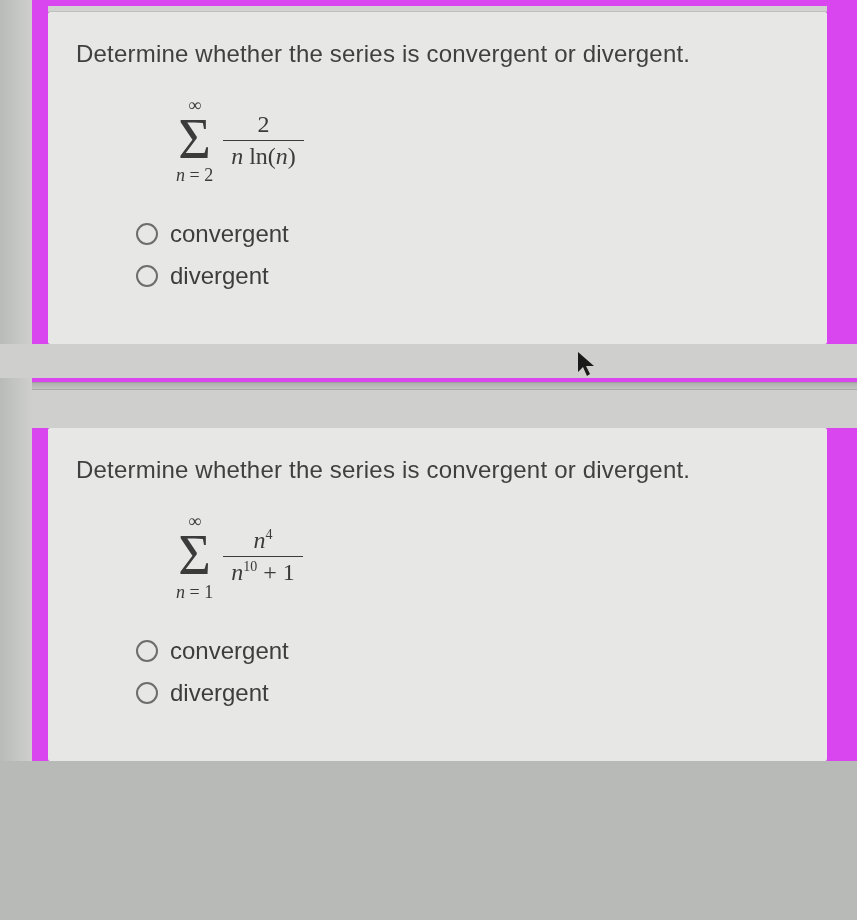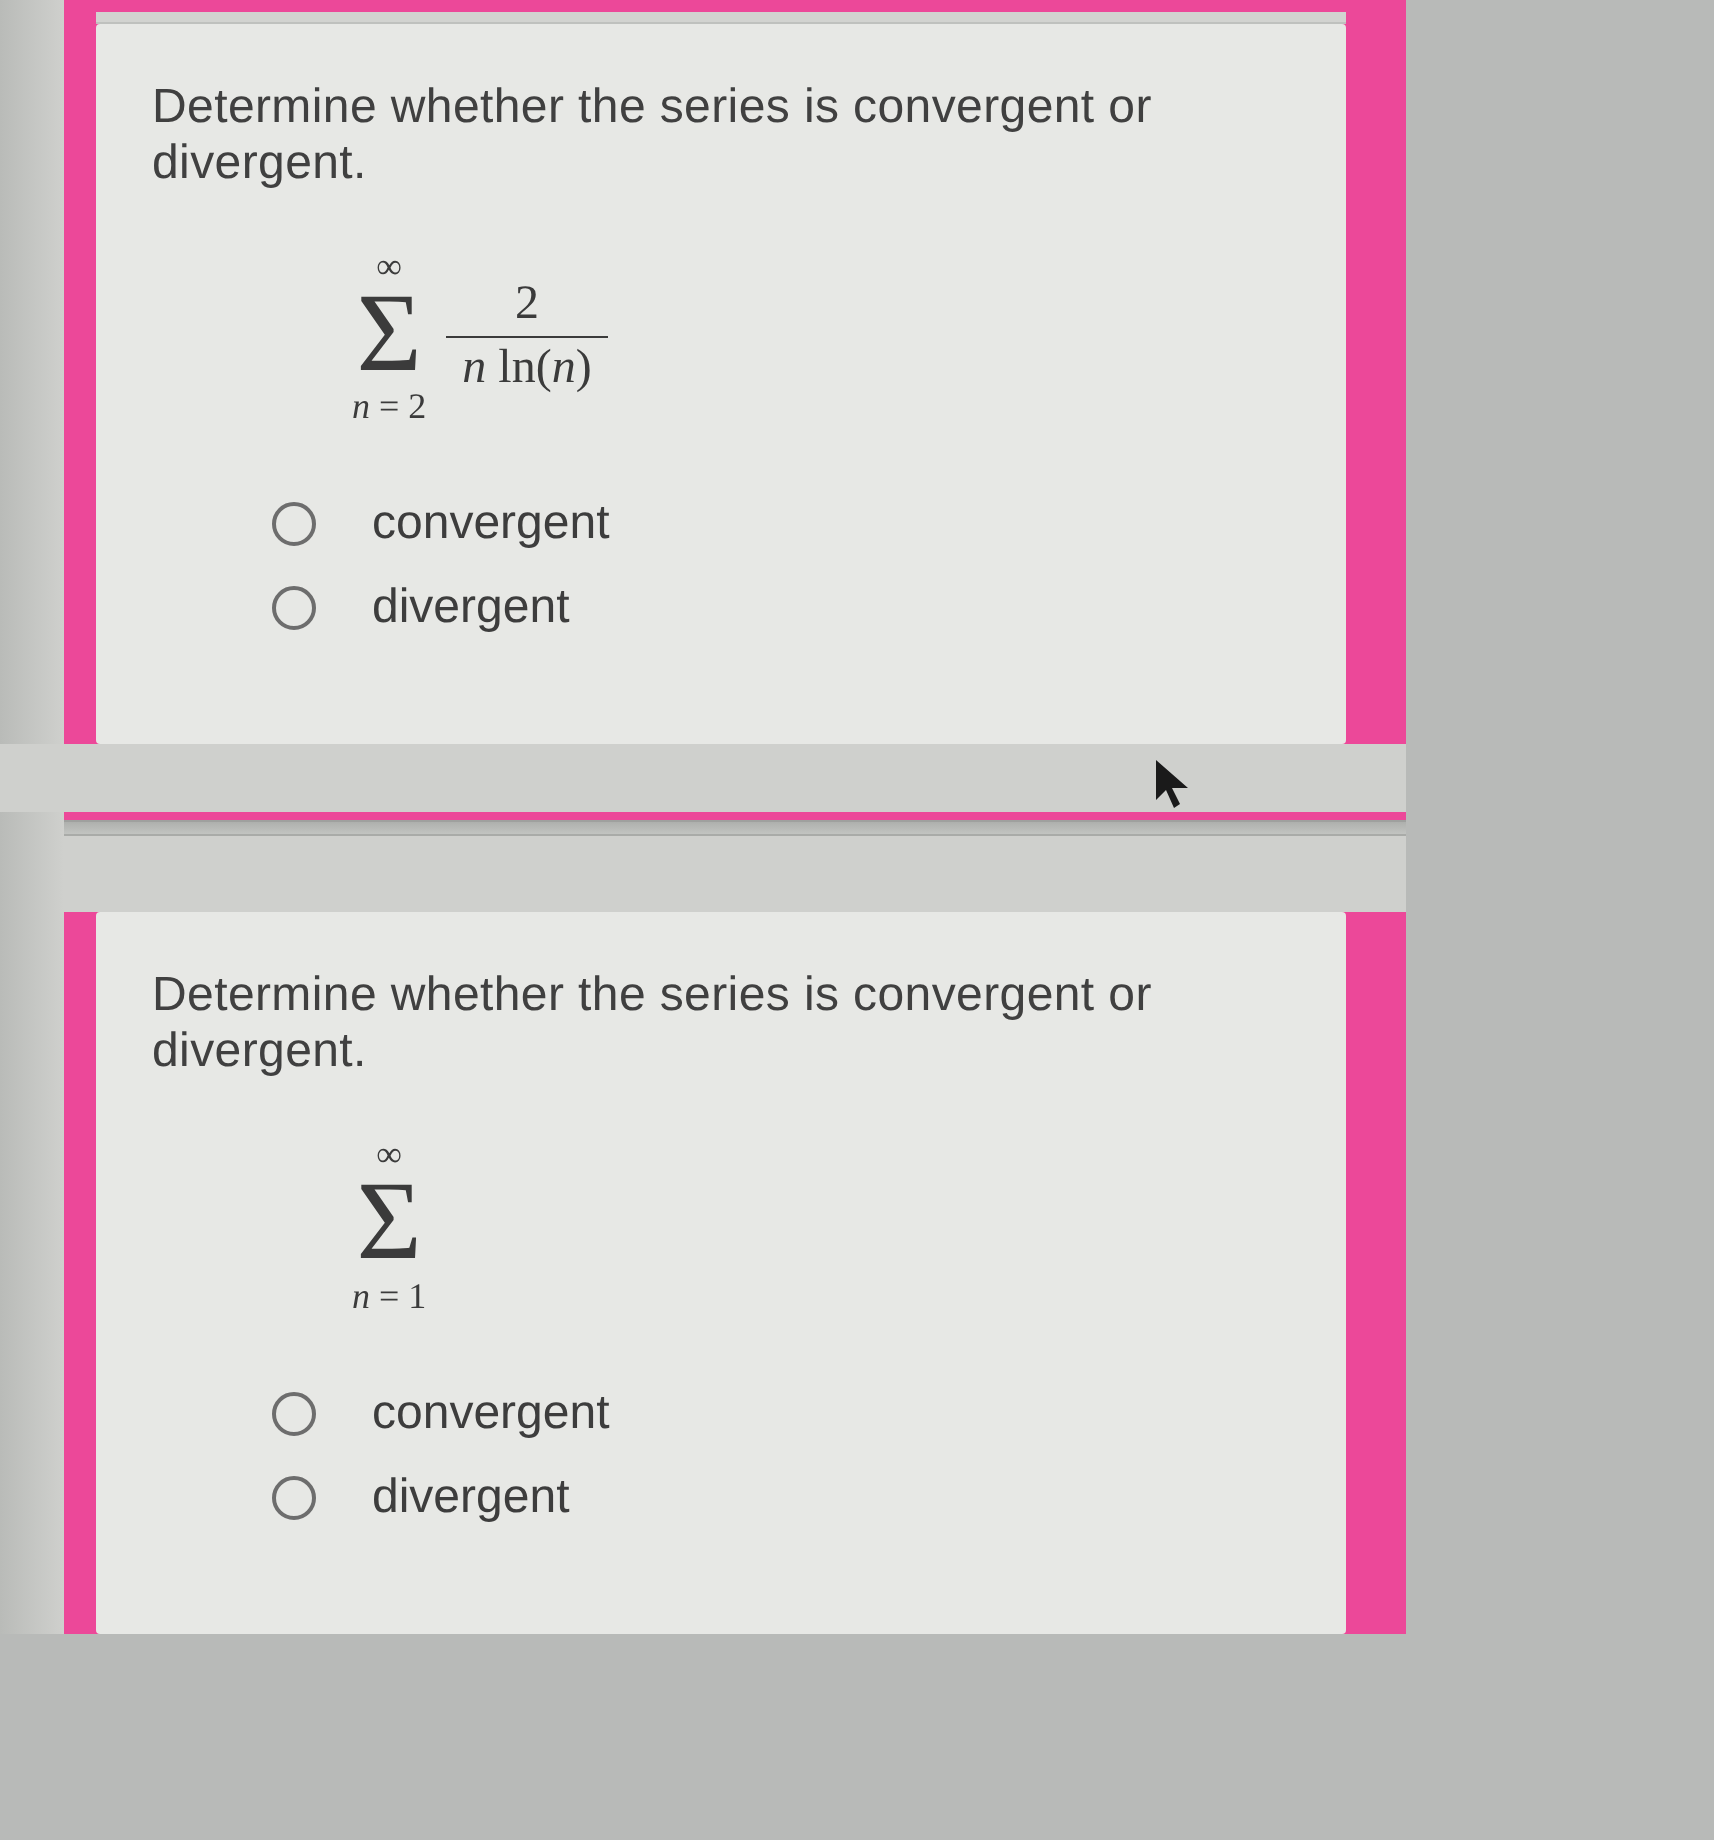--- a/index.html
+++ b/index.html
@@ -5,22 +5,22 @@
   * { box-sizing: border-box; }
   html, body {
     margin: 0;
     padding: 0;
     width: 857px;
     font-family: Verdana, Geneva, sans-serif;
     background: #b8bab8;
     color: #3b3b3b;
   }
   .page {
-    width: 703px;
-    background: #ec4899;
+    width: 857px;
+    background: #d946ef;
     padding: 0;
   }
   .card {
     background: #e7e8e5;
     margin: 0 30px 0 48px;
     padding: 28px 28px 40px 28px;
     border-radius: 2px;
     position: relative;
   }
   .prompt {
@@ -84,21 +84,20 @@
   .frac sup { font-size: 14px; font-style: normal; }
   .options {
     margin-left: 60px;
     margin-top: 10px;
   }
   .option-row {
     display: flex;
     align-items: center;
     margin-bottom: 14px;
     cursor: pointer;
-    gap: 16px;
   }
   .radio {
     width: 22px;
     height: 22px;
     border: 2px solid #6d6d6d;
     border-radius: 50%;
     margin-right: 12px;
     background: transparent;
     flex-shrink: 0;
   }
@@ -201,20 +200,28 @@
       <div class="prompt">Determine whether the series is convergent or divergent.</div>
 
       <div class="formula">
         <span class="sigma-block">
           <span class="sigma-upper">∞</span>
           <span class="sigma-main">Σ</span>
           <span class="sigma-lower">
             <span>n</span><span style="font-style:normal"> = </span><span style="font-style:normal">1</span>
           </span>
         </span>
+        <span class="frac">
+          <span class="num">
+            <span>n</span><sup>4</sup>
+          </span>
+          <span class="den">
+            <span>n</span><sup>10</sup><span style="font-style:normal"> + 1</span>
+          </span>
+        </span>
       </div>
 
       <div class="options">
         <div class="option-row">
           <div class="radio"></div>
           <div class="option-label">convergent</div>
         </div>
         <div class="option-row">
           <div class="radio"></div>
           <div class="option-label">divergent</div>

